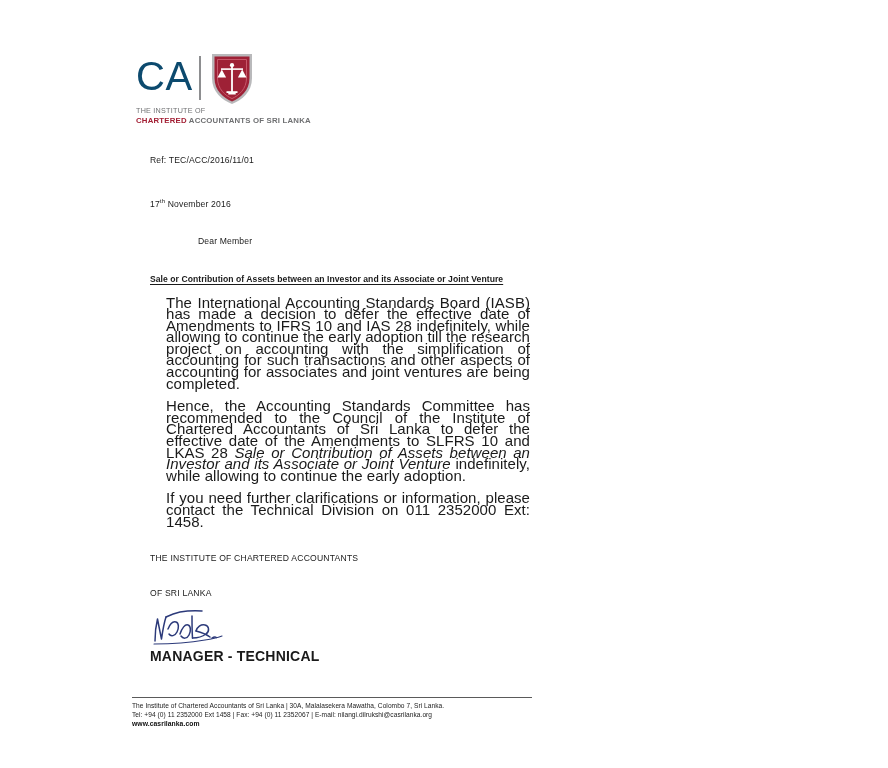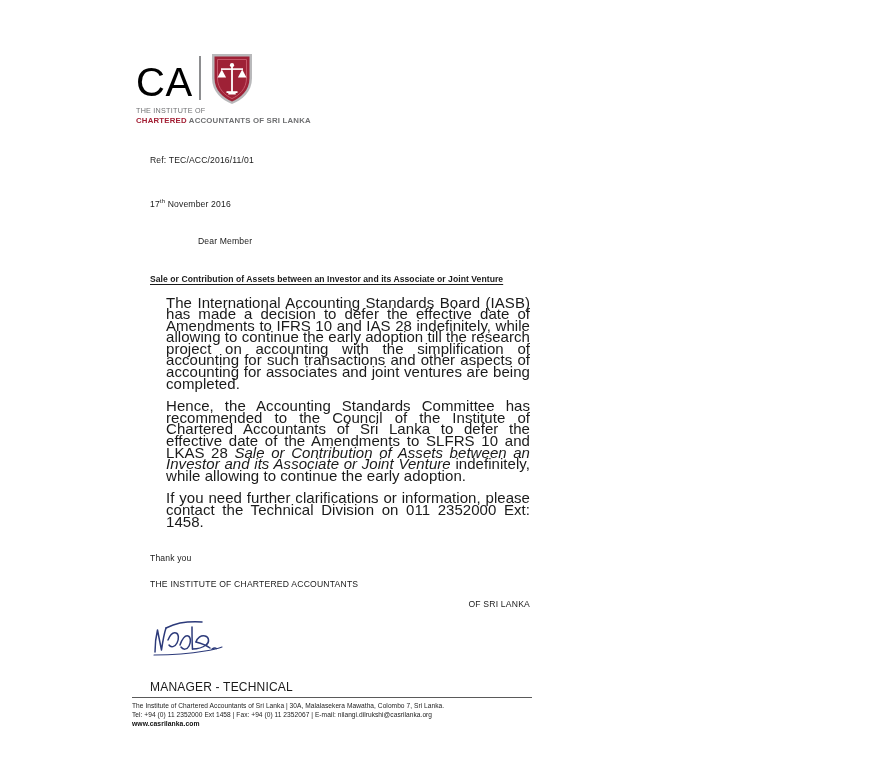--- a/index.html
+++ b/index.html
@@ -33,23 +33,23 @@
   .logo-row {
     display: flex;
     align-items: flex-start;
     height: 52px;
   }
   .logo-ca {
     font-family: "Liberation Sans", sans-serif;
     font-size: 40px;
     font-weight: 400;
     letter-spacing: 0.5px;
-    color: #000000;
+    color: #0c4a6e;
     line-height: 44px;
-    margin-top: 8px;
+    margin-top: 2px;
   }
   .logo-divider {
     width: 2px;
     height: 44px;
     background: #8d8e90;
     margin: 4px 7px 0 6px;
   }
   .shield-wrap {
     width: 48px;
     height: 56px;
@@ -149,41 +149,40 @@
     margin-top: 14px;
     letter-spacing: 0.15px;
   }
   .org-name {
     font-size: 8.6px;
     font-weight: 400;
     line-height: 13px;
     margin-top: 14px;
     letter-spacing: 0.2px;
   }
-  .org-name .l2 { display: block; margin-top: 7px; text-align: right; }
+  .org-name .l2 { display: block; margin-top: 22px; }
 
   .signature {
     margin-top: 7px;
     height: 44px;
     width: 90px;
     position: relative;
   }
   .signature svg { display: block; }
 
   .signer-name {
     font-size: 8px;
     line-height: 10.5px;
     letter-spacing: 0.1px;
   }
   .signer-title {
-    font-size: 12px;
-    font-weight: 400;
+    font-size: 14px;
+    font-weight: 700;
     line-height: 11px;
     letter-spacing: 0.2px;
-    margin-top: 20px;
   }
 
   
   .footer {
     position: absolute;
     left: 132px;
     top: 697px;
     width: 400px;
   }
   .footer-rule {
@@ -250,21 +249,20 @@
       <span>Sale or Contribution of Assets between an Investor and its Associate or Joint Venture</span>
     </div>
 
     <p class="para">The International Accounting Standards Board (IASB) has made a decision to defer the effective date of Amendments to IFRS 10 and IAS 28 indefinitely, while allowing to continue the early adoption till the research project on accounting with the simplification of accounting for such transactions and other aspects of accounting for associates and joint ventures are being completed.</p>
 
     <p class="para tight"><span>Hence, the Accounting Standards Committee has recommended to the Council of the Institute of Chartered Accountants of Sri Lanka to defer the effective date of the Amendments to SLFRS 10 and LKAS 28 </span><span class="ital">Sale or Contribution of Assets between an Investor and its Associate or Joint Venture</span><span> indefinitely, while allowing to continue the early adoption.</span></p>
 
     <p class="para">If you need further clarifications or information, please contact the Technical Division on 011 2352000 Ext: 1458.</p>
 
     <div class="closing">
-      <div class="thanks">Thank you</div>
       <div class="org-name">
         <span>THE INSTITUTE OF CHARTERED ACCOUNTANTS</span>
         <span class="l2">OF SRI LANKA</span>
       </div>
 
       <div class="signature">
         <svg width="90" height="44" viewBox="0 0 90 44">
           <g fill="none" stroke="#2c3a7a" stroke-width="1.5" stroke-linecap="round" stroke-linejoin="round">
             <path d="M5 34 C5 26 6 18 7.5 12 C8.5 17 10 25 11.5 32 C12.5 25 14 16 16 10"></path>
             <path d="M16 10 C20 8 25 6 30 5 C36 4 44 3.5 52 4"></path>

